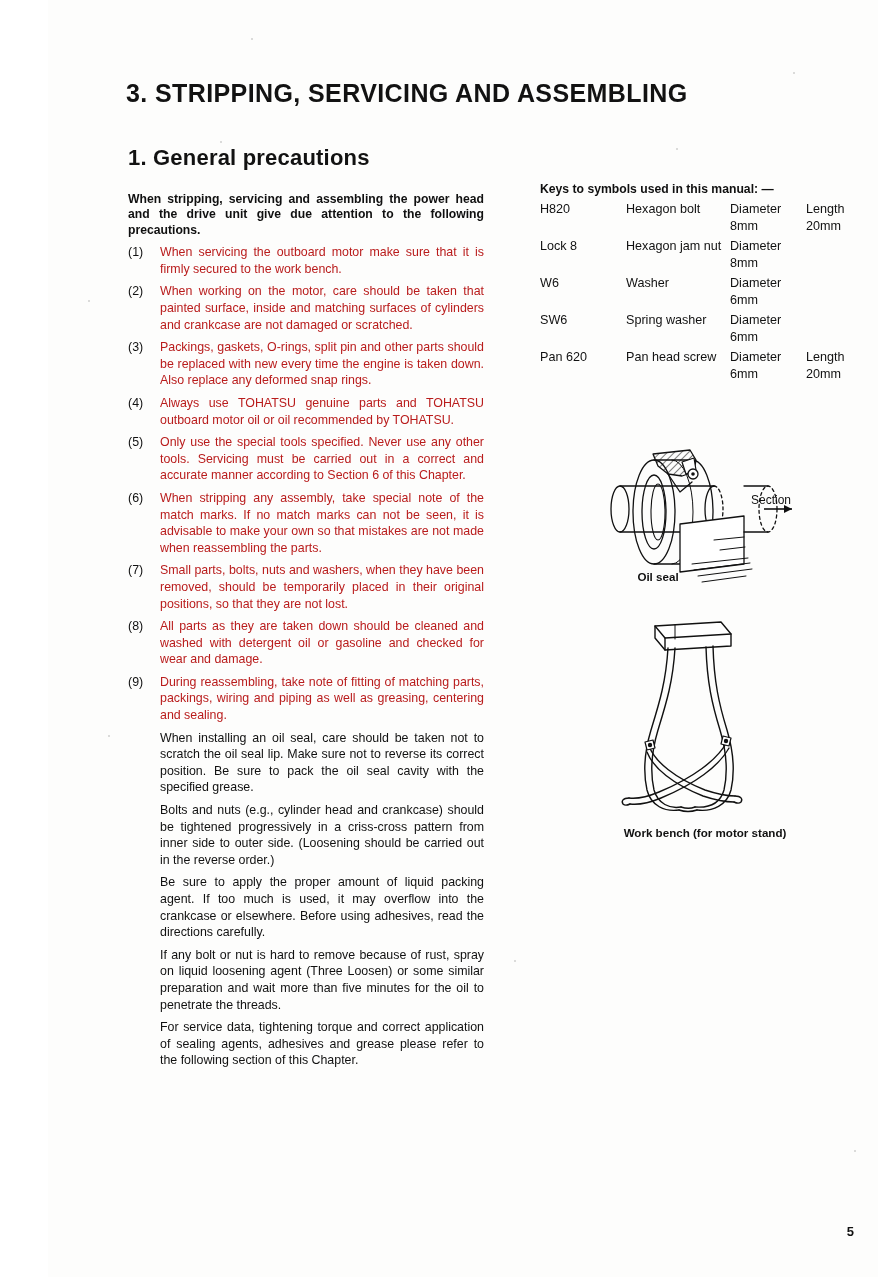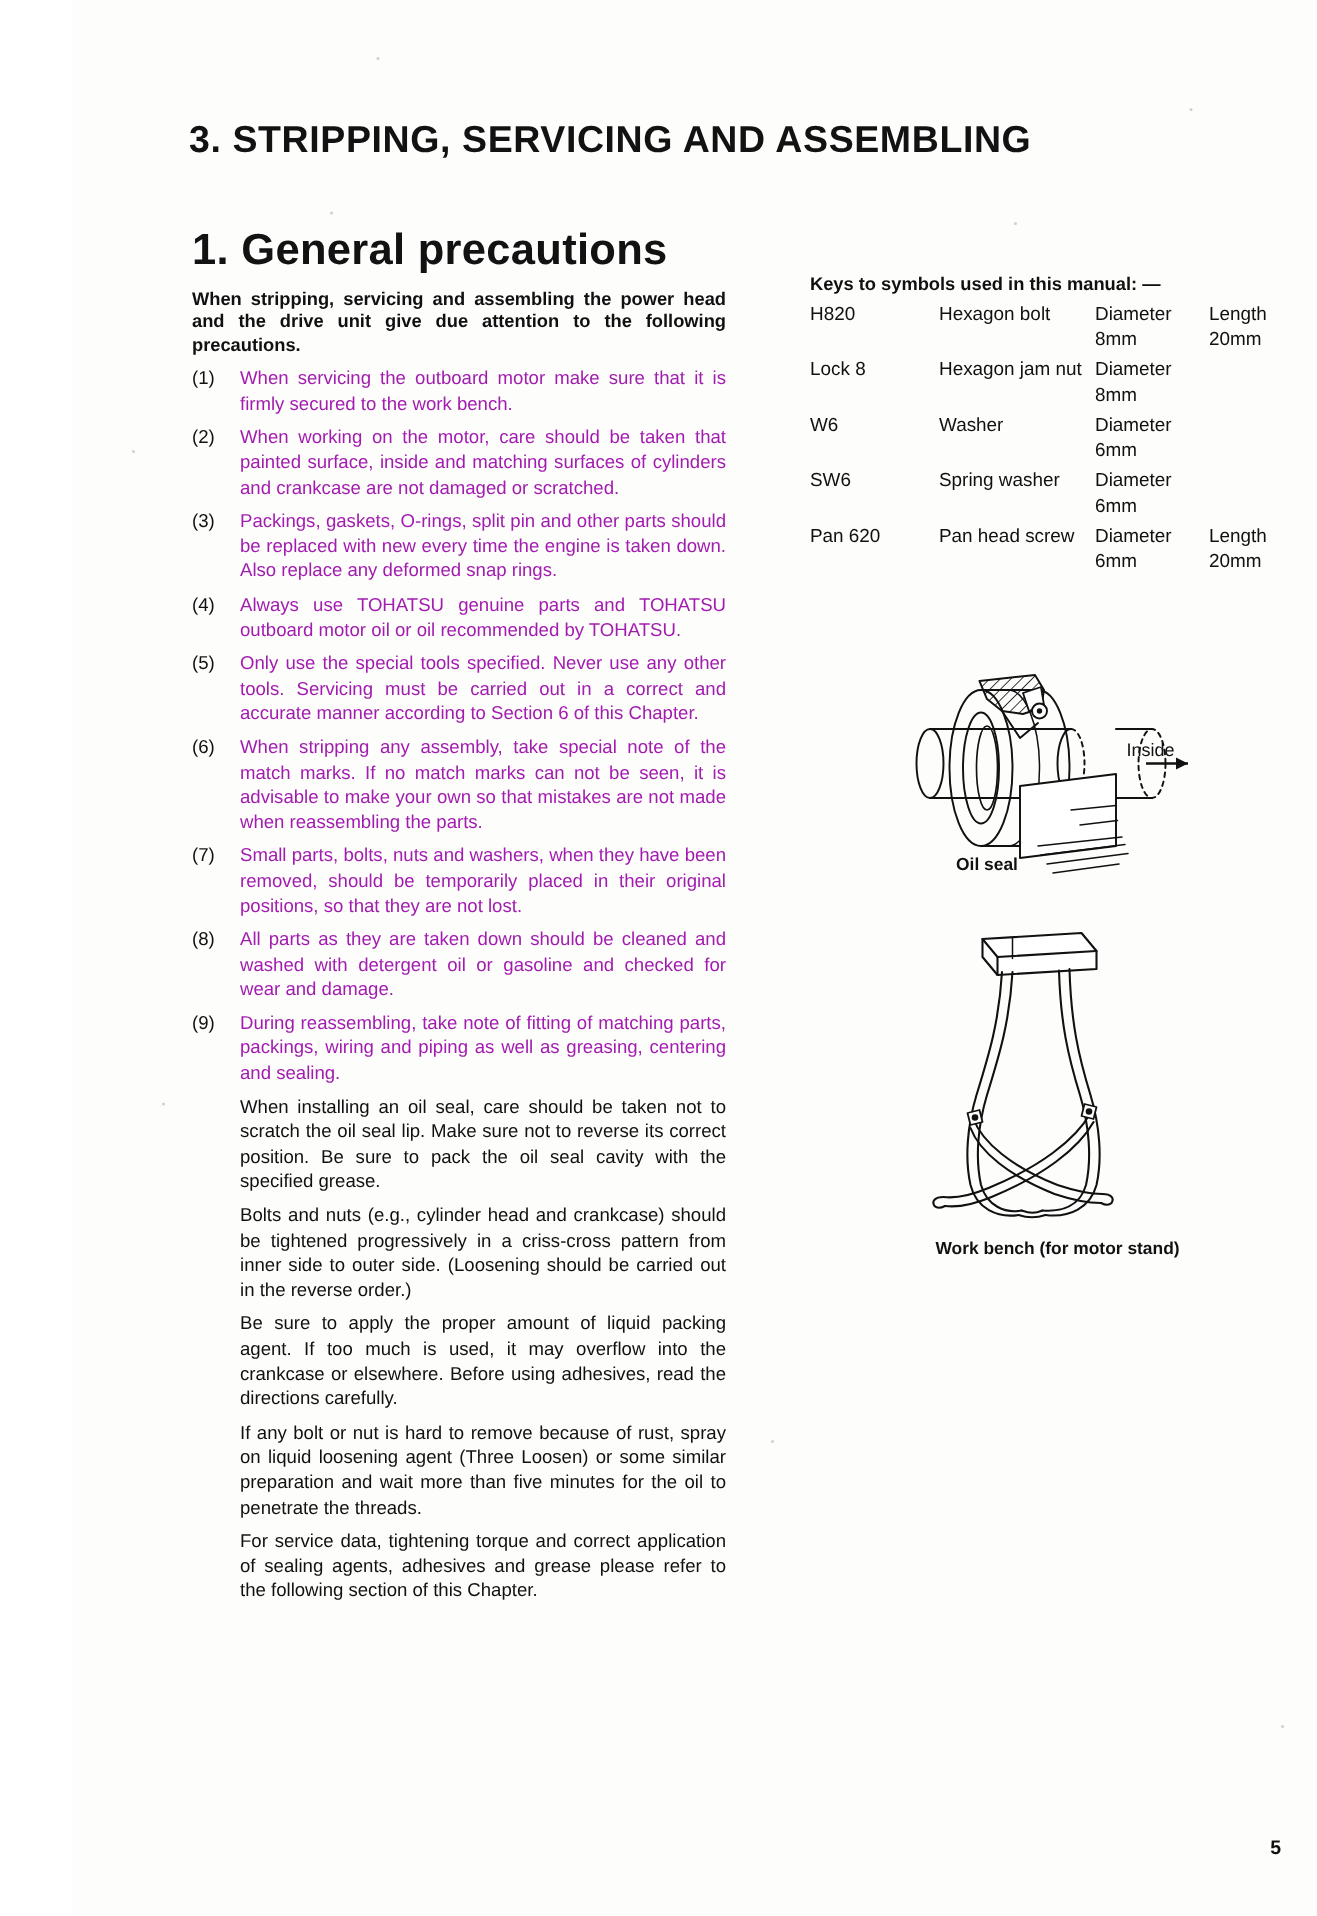--- a/index.html
+++ b/index.html
@@ -29,21 +29,21 @@
     font-size: 25px;
     font-weight: bold;
     letter-spacing: 0.4px;
     white-space: nowrap;
     color: #121212;
   }
   #section-title {
     position: absolute;
     left: 80px;
     top: 127px;
-    font-size: 29px;
+    font-size: 22px;
     font-weight: bold;
     letter-spacing: 0.2px;
     white-space: nowrap;
     color: #121212;
   }
 
   
   #left-col {
     position: absolute;
     left: 80px;
@@ -75,21 +75,21 @@
     flex: 0 0 32px;
     font-size: 12.4px;
     line-height: 16.6px;
     color: #111;
   }
   .item-body {
     flex: 1 1 auto;
     font-size: 12.4px;
     line-height: 16.6px;
     text-align: justify;
-    color: #a21caf;
+    color: #b91c1c;
   }
   .subpara {
     font-size: 12.4px;
     line-height: 16.6px;
     text-align: justify;
     margin: 0 0 6px 32px;
     color: #111;
   }
   .lastline-left > p:last-child { margin-bottom: 0; }
 
@@ -331,21 +331,21 @@
       <path d="M148,108 L172,108"></path>
       <ellipse cx="172" cy="85" rx="9" ry="23" stroke-dasharray="3,3"></ellipse>
     </g>
 
     <g stroke="#111" stroke-width="1.6" fill="none">
       <line x1="168" y1="85" x2="196" y2="85"></line>
     </g>
     <polygon points="196,85 188,81 188,89" fill="#111"></polygon>
   </svg>
 
-  <div id="inside-label">Inside</div>
+  <div id="inside-label">Section</div>
 
   <div id="fig-oilseal-caption">Oil seal</div>
 
   <svg id="fig-workbench" viewBox="0 0 180 205">
     <g fill="none" stroke="#111" stroke-width="1.4" stroke-linejoin="round" stroke-linecap="round">
 
       <path d="M62,14 L128,10 L138,22 L138,34 L72,38 L62,26 Z" fill="#fff"></path>
       <path d="M62,14 L72,26 L138,22"></path>
       <path d="M72,26 L72,38"></path>
       <path d="M82,13 L82,27" stroke-width="1.0"></path>

